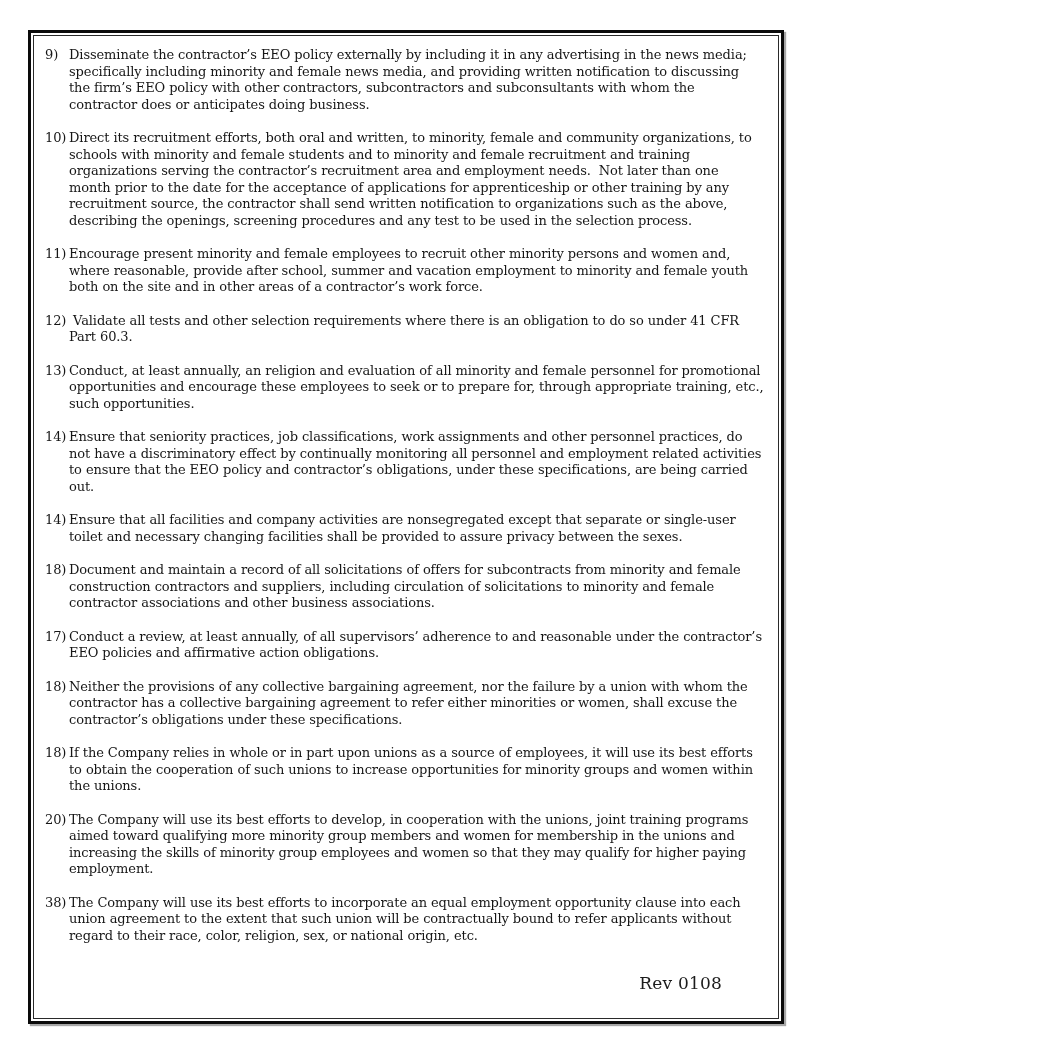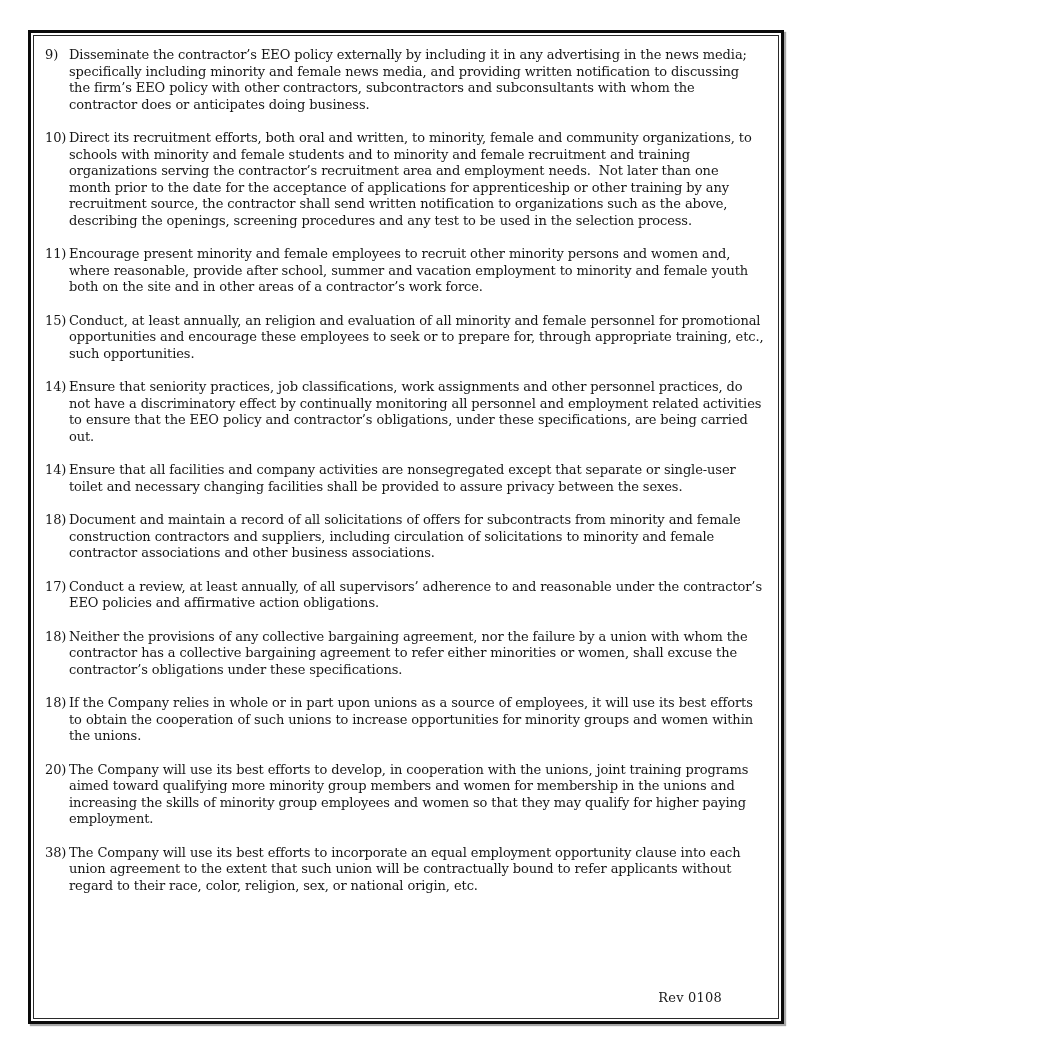--- a/index.html
+++ b/index.html
@@ -51,22 +51,22 @@
   }
   .num {
     position: absolute;
     left: 2px;
     top: 0;
     white-space: nowrap;
   }
   .footer {
     position: absolute;
     right: 56px;
-    bottom: 13px;
-    font-size: 13px;
+    bottom: 25px;
+    font-size: 17px;
     color: #1c1c1c;
     letter-spacing: 0.2px;
   }
 </style>
 </head>
 <body>
 
 <div class="canvas">
   <div class="page-outer">
     <div class="page-inner">
@@ -80,23 +80,27 @@
         <div class="item">
           <span class="num">10)</span>
           <div class="txt">Direct its recruitment efforts, both oral and written, to minority, female and community organizations, to schools with minority and female students and to minority and female recruitment and training organizations serving the contractor’s recruitment area and employment needs.&nbsp; Not later than one month prior to the date for the acceptance of applications for apprenticeship or other training by any recruitment source, the contractor shall send written notification to organizations such as the above, describing the openings, screening procedures and any test to be used in the selection process.</div>
         </div>
 
         <div class="item">
           <span class="num">11)</span>
           <div class="txt">Encourage present minority and female employees to recruit other minority persons and women and, where reasonable, provide after school, summer and vacation employment to minority and female youth both on the site and in other areas of a contractor’s work force.</div>
         </div>
 
+        <div class="item">
+          <span class="num">12)</span>
+          <div class="txt">&nbsp;Validate all tests and other selection requirements where there is an obligation to do so under 41 CFR Part 60.3.</div>
+        </div>
 
         <div class="item">
-          <span class="num">15)</span>
+          <span class="num">13)</span>
           <div class="txt">Conduct, at least annually, an religion and evaluation of all minority and female personnel for promotional opportunities and encourage these employees to seek or to prepare for, through appropriate training, etc., such opportunities.</div>
         </div>
 
         <div class="item">
           <span class="num">14)</span>
           <div class="txt">Ensure that seniority practices, job classifications, work assignments and other personnel practices, do not have a discriminatory effect by continually monitoring all personnel and employment related activities to ensure that the EEO policy and contractor’s obligations, under these specifications, are being carried out.</div>
         </div>
 
         <div class="item">
           <span class="num">14)</span>

